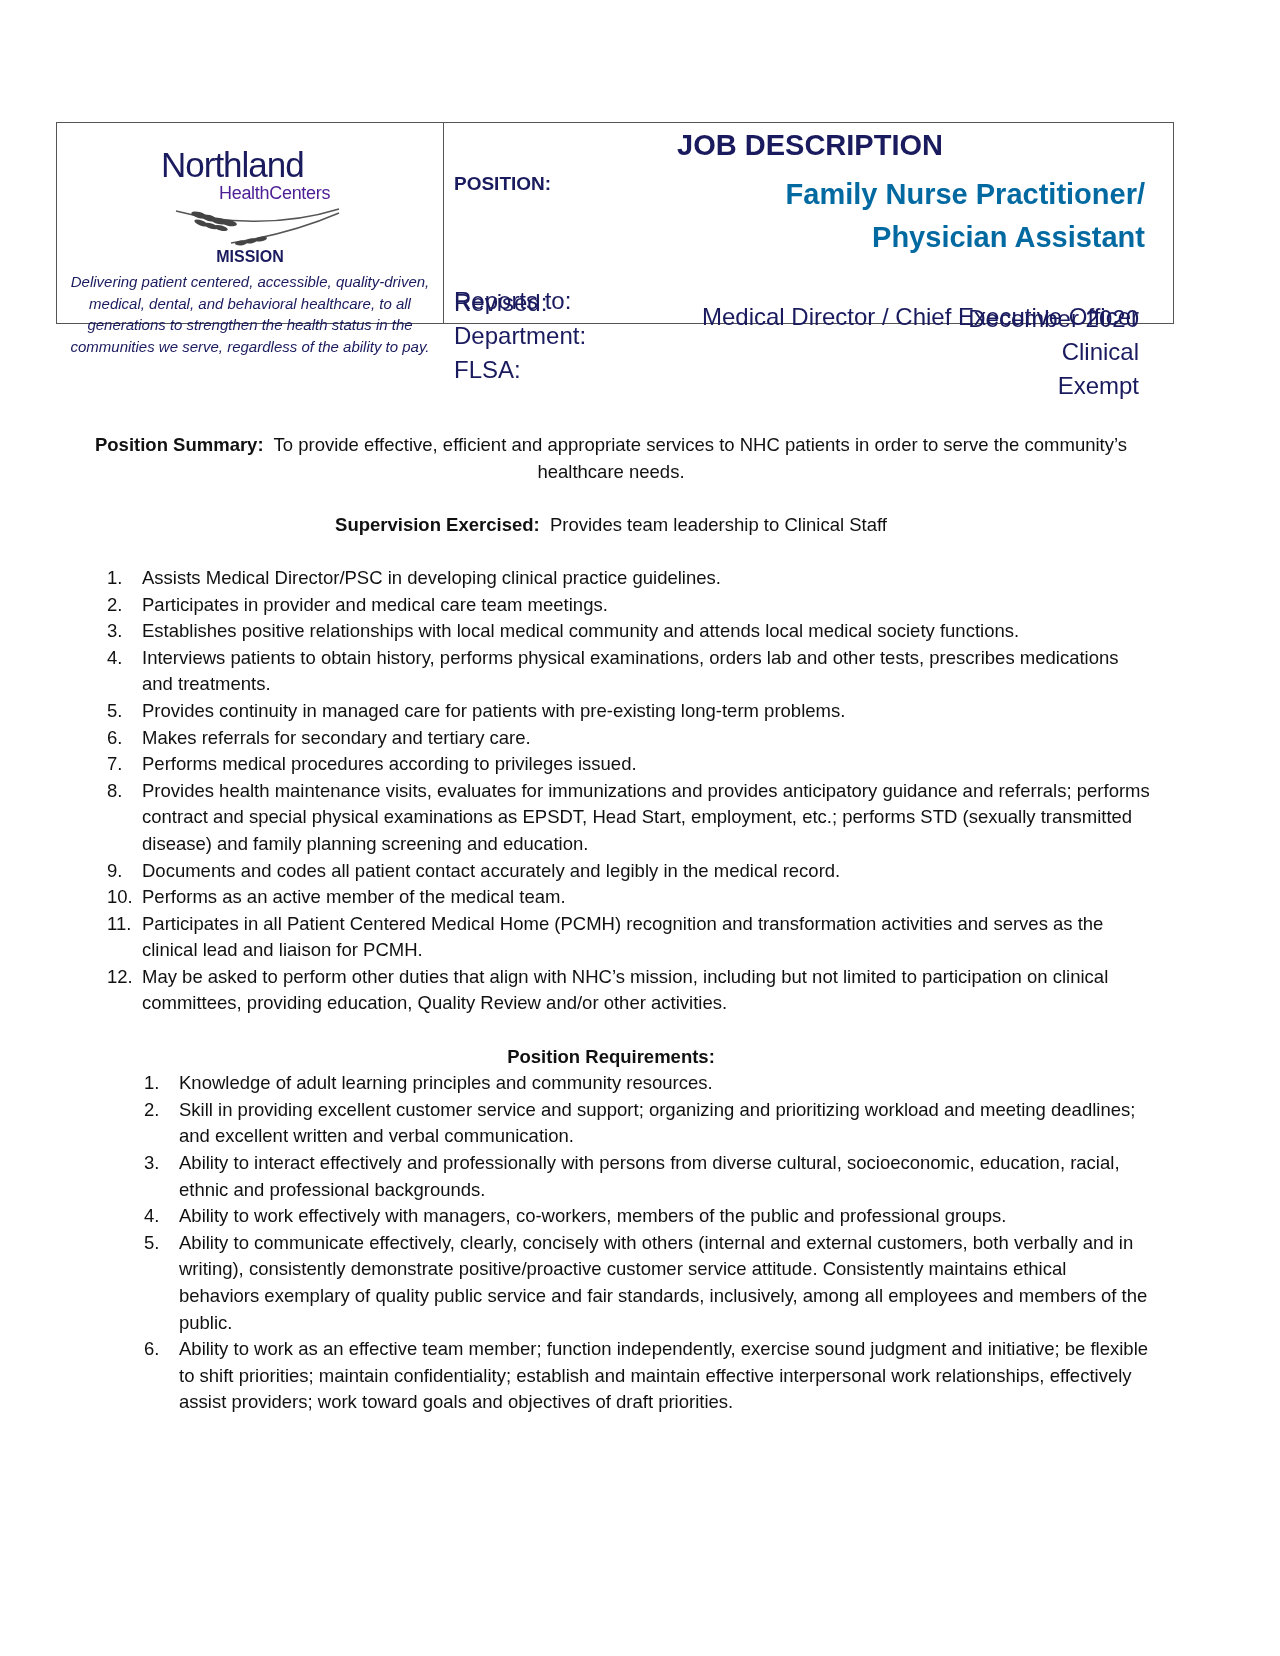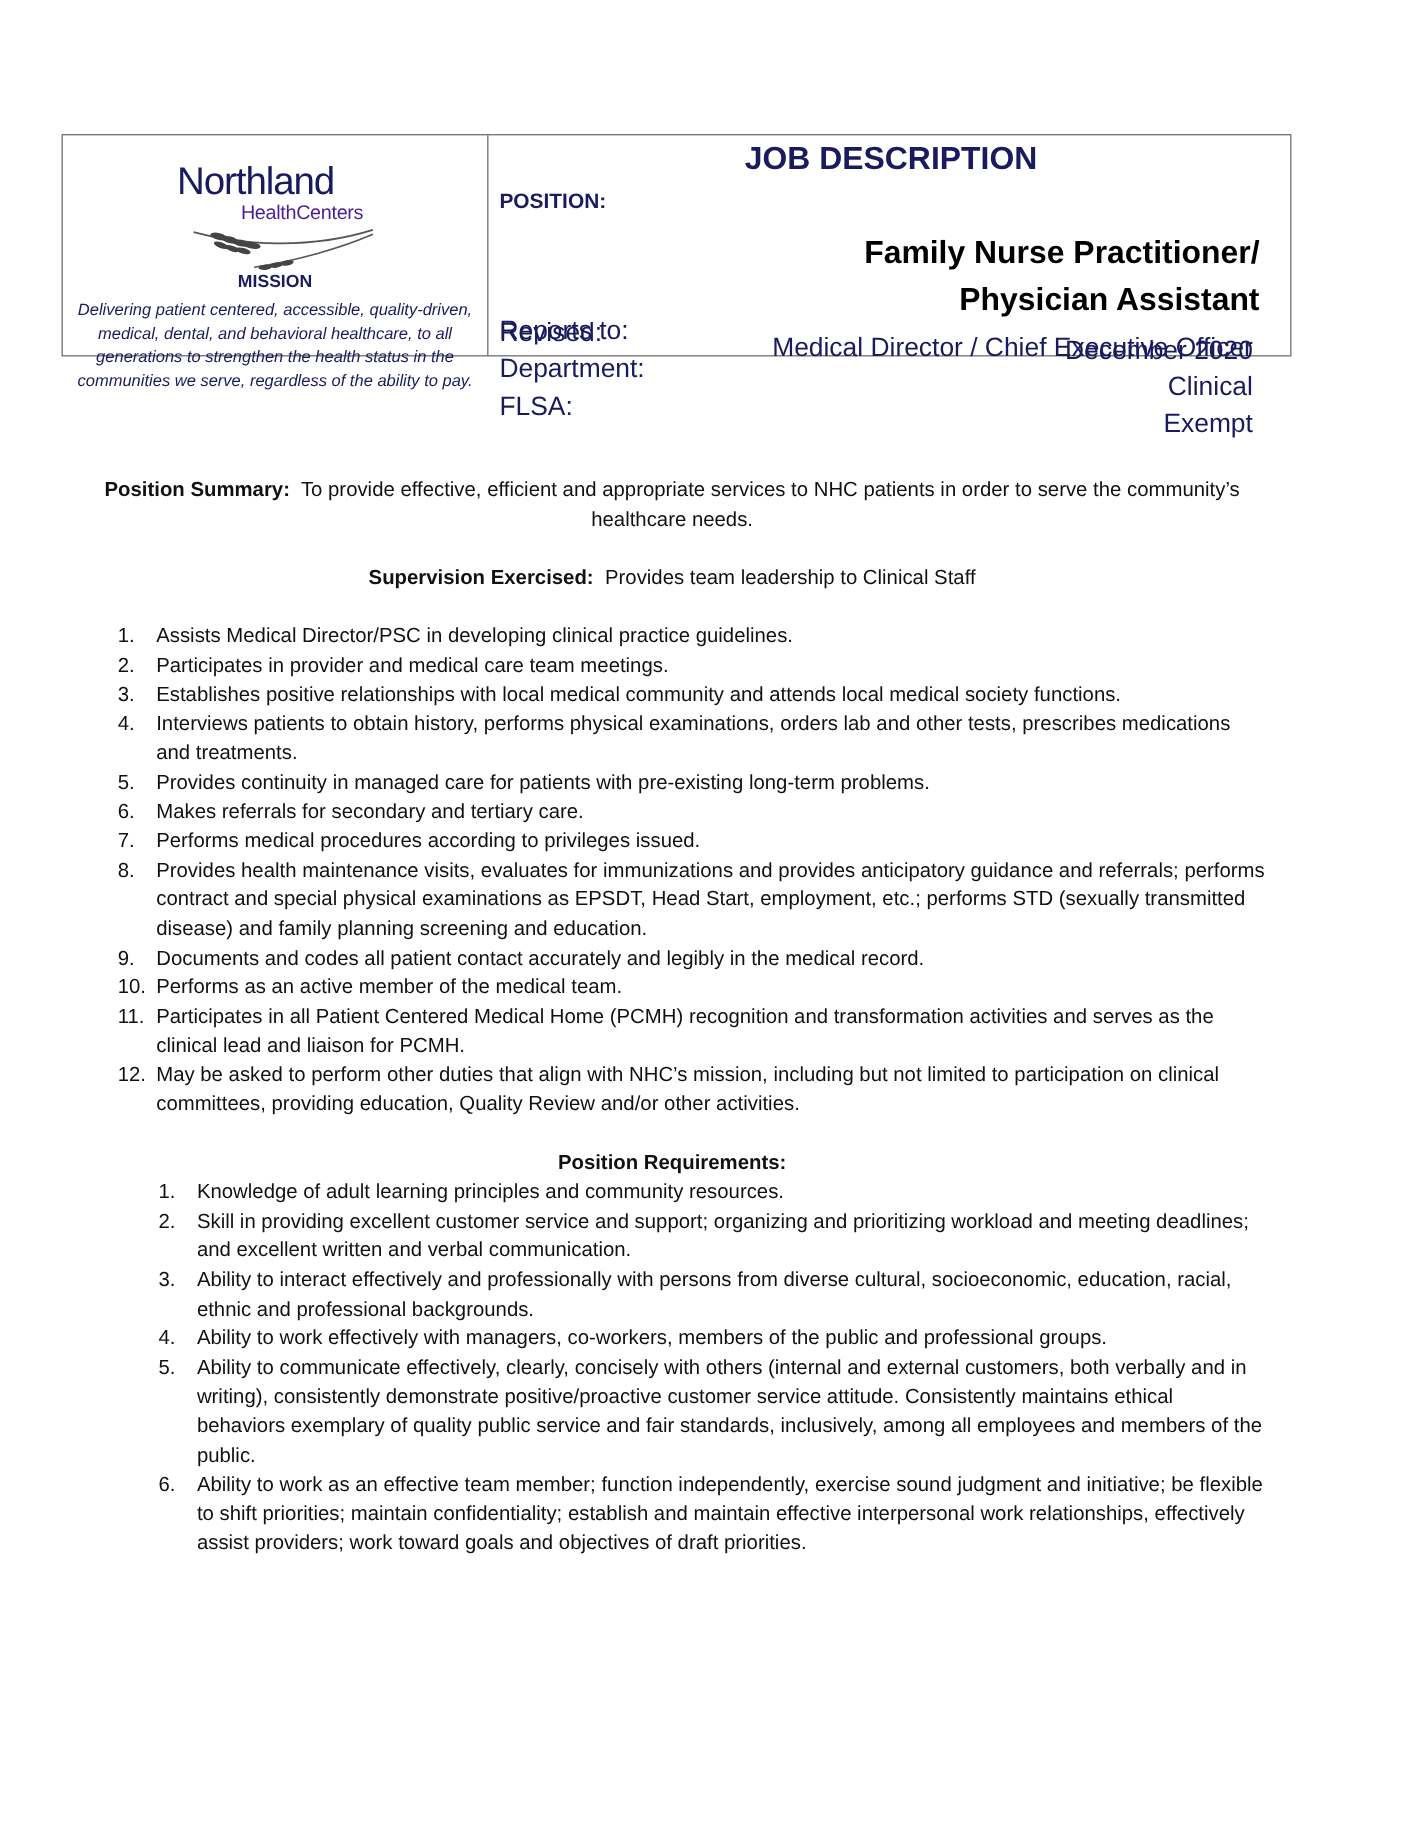--- a/index.html
+++ b/index.html
@@ -19,21 +19,21 @@
 
   .mission-title { position: absolute; left: 0; width: 100%; top: 125px; text-align: center;
                    font-weight: bold; font-size: 16px; color: #1a1a5e; }
   .mission-text { position: absolute; left: 12px; right: 12px; top: 148px; text-align: center;
                   font-style: italic; font-size: 15px; line-height: 21.5px; color: #1a1a5e; }
 
   .jd-title { position: absolute; left: 0; width: 732px; top: 6px; text-align: center;
               font-weight: bold; font-size: 29px; color: #1a1a5e; }
   .pos-label { position: absolute; left: 10px; top: 50px; font-weight: bold; font-size: 19px; color: #1a1a5e; }
   .pos-value { position: absolute; right: 28px; top: 50px; text-align: right; font-weight: bold;
-               font-size: 29px; line-height: 43px; color: #000000; margin-top: 36px; }
+               font-size: 29px; line-height: 43px; color: #0369a1; }
   .meta-row { position: absolute; left: 10px; right: 34px; font-size: 24px; color: #1a1a5e; height: 34px; }
   .meta-row .lbl { position: absolute; left: 0; top: 0; }
   .meta-row .val { position: absolute; right: 0; top: 16px; }
 
   
   .body { position: absolute; left: 71px; top: 432px; width: 1080px; font-size: 18.5px; line-height: 26.6px; color: #111; }
   .para { margin: 0; text-align: center; }
   .gap { height: 26.6px; }
   .b { font-weight: bold; }
   ol.list { margin: 0; padding: 0; list-style: none; }

